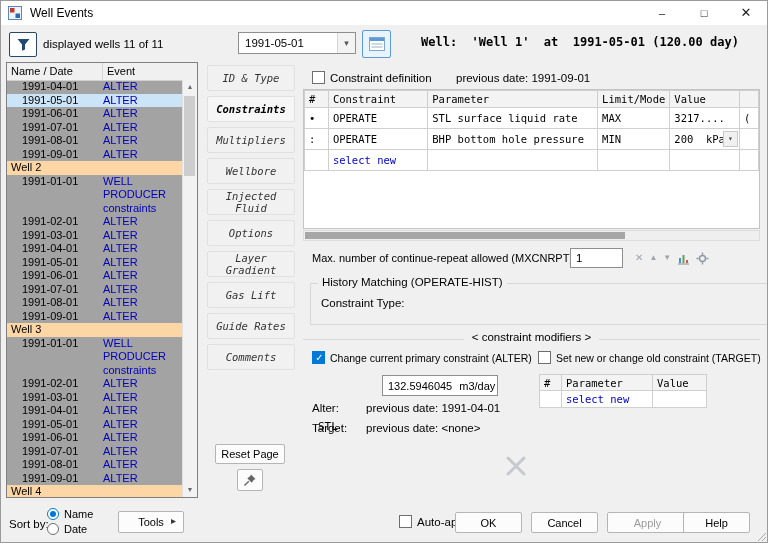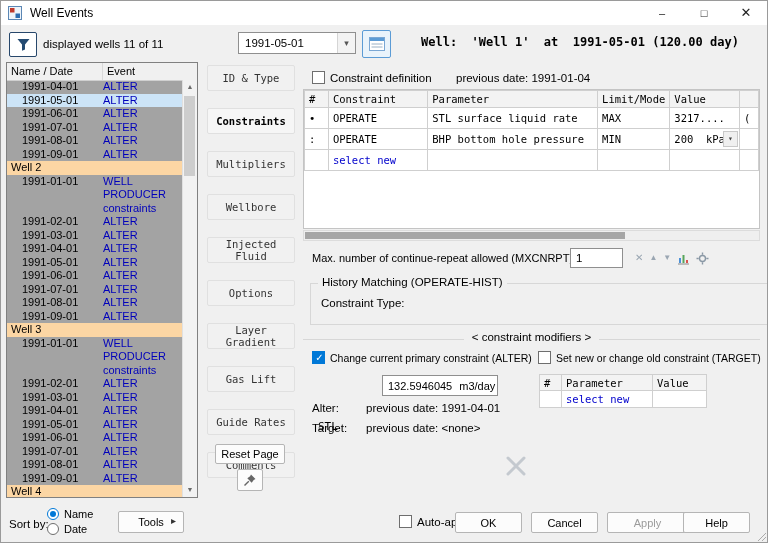--- a/index.html
+++ b/index.html
@@ -45,23 +45,23 @@
   .ev-row.well .ev-name{padding-left:4px;}
   .ev-row.sel{background:#cce4f7;}
   .el-scrollbar{position:absolute;top:17px;right:0;width:15px;bottom:0;background:#f2f2f2;
                 border-left:1px solid #e0e0e0;box-sizing:border-box;}
   .sb-arrow{position:absolute;left:0;width:100%;text-align:center;font-size:7px;color:#6b6b6b;height:14px;line-height:14px;}
   .sb-arrow.up{top:0;}  .sb-arrow.down{bottom:0;}
   .sb-thumb{position:absolute;left:1px;top:16px;width:11px;height:80px;background:#cdcdcd;}
 
   
   .tabstrip{left:206px;top:64px;width:88px;}
-  .tabbtn{display:block;width:88px;height:26px;margin-bottom:17px;background:#f1f1f1;
+  .tabbtn{display:block;width:88px;height:26px;margin-bottom:5px;background:#f1f1f1;
           border:1px solid #e0e0e0;border-radius:2px;font-family:"DejaVu Sans Mono",monospace;
-          font-size:10.5px;color:#333;text-align:center;padding:0;}
+          font-size:10.5px;color:#333;text-align:center;padding:0;font-style:italic;}
   .tabbtn.active{font-weight:bold;color:#000;background:#f6f6f6;}
 
   .btn{background:#fcfcfc;border:1px solid #b5b5b5;border-radius:2px;font-size:11px;
        font-family:"Liberation Sans",sans-serif;text-align:center;padding:0;box-sizing:border-box;}
   .reset-btn{left:214px;top:443px;width:70px;height:20px;}
   .pin-btn{left:236px;top:468px;width:26px;height:22px;display:flex;align-items:center;justify-content:center;}
 
   
   .cbrow{display:flex;align-items:center;gap:5px;text-align:right;}
   .cb{width:13px;height:13px;border:1px solid #6e6e6e;background:#fff;box-sizing:border-box;
@@ -327,21 +327,21 @@
     <svg width="14" height="14" viewBox="0 0 14 14">
       <path d="M8 1.5l4.5 4.5-1.8 0.9-2 2.8-4.4-4.4 2.8-2z" fill="#666"></path>
       <line x1="1.5" y1="12.5" x2="5.8" y2="8.2" stroke="#666" stroke-width="1.4"></line>
     </svg>
   </button>
 
   <div class="abs cbrow def-cb">
     <span class="cb"></span>
     <span class="lbl">Constraint definition</span>
   </div>
-  <span class="abs prev-date">previous date: 1991-01-04</span>
+  <span class="abs prev-date">previous date: 1991-09-01</span>
 
   <div class="abs ctable-wrap">
     <table class="ctable">
       <colgroup>
         <col style="width:26px">
           <col style="width:106px">
           <col style="width:172px">
         <col style="width:61px">
           <col style="width:72px">
           <col style="width:20px">

